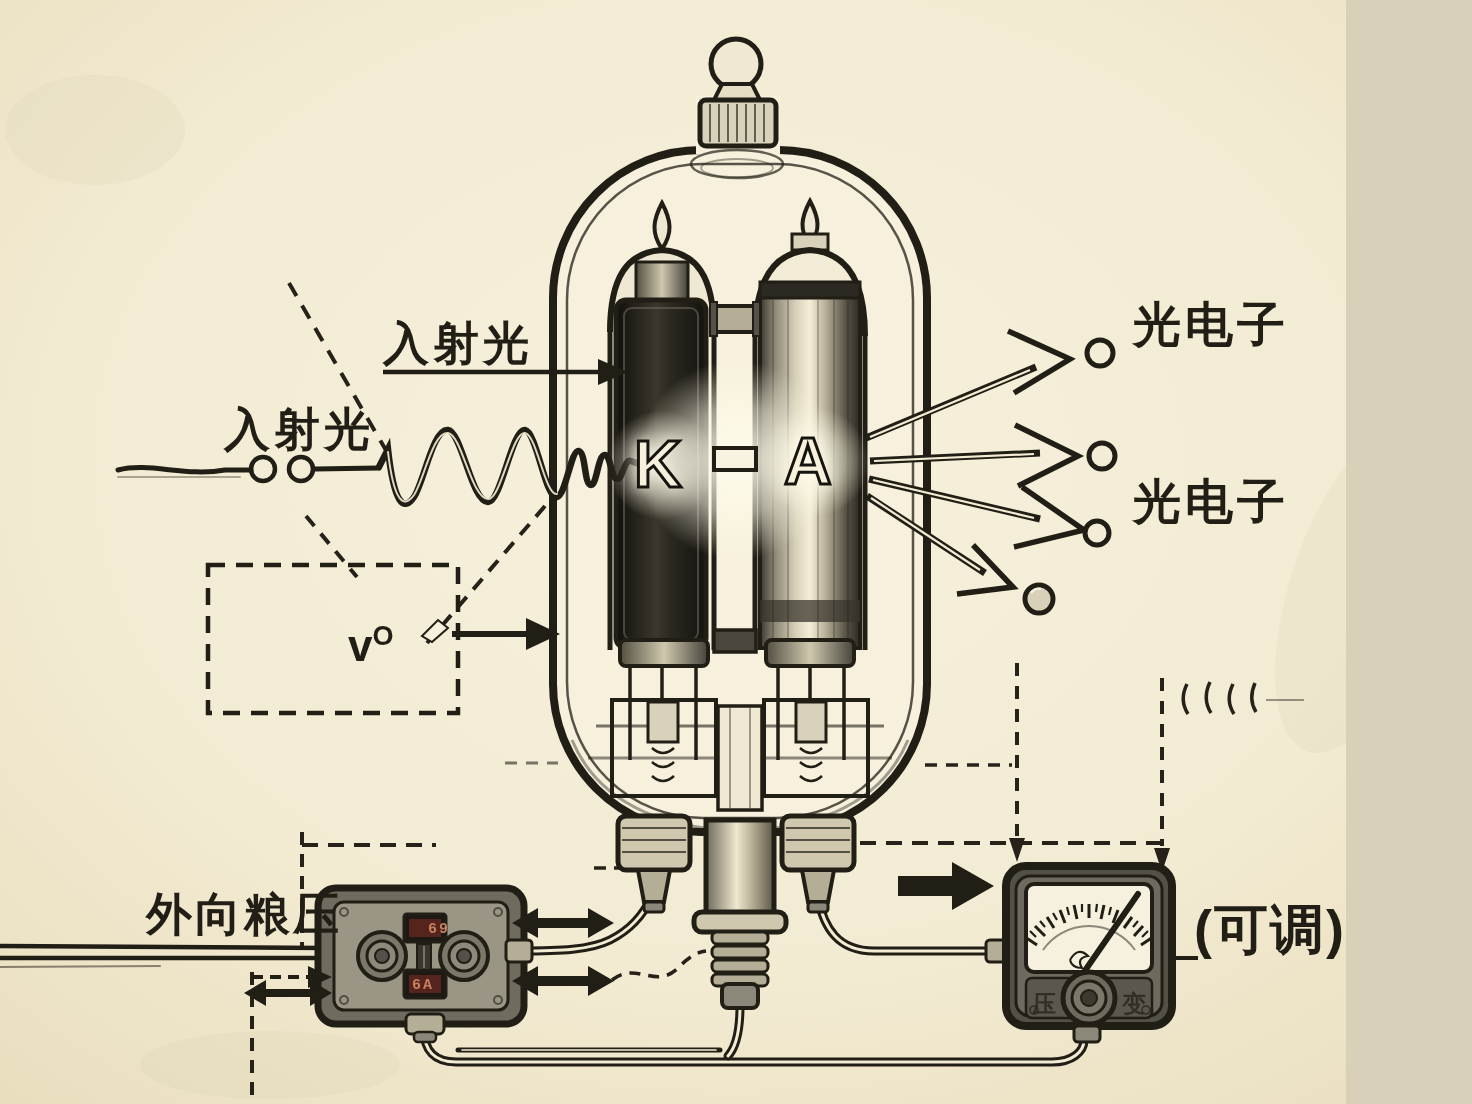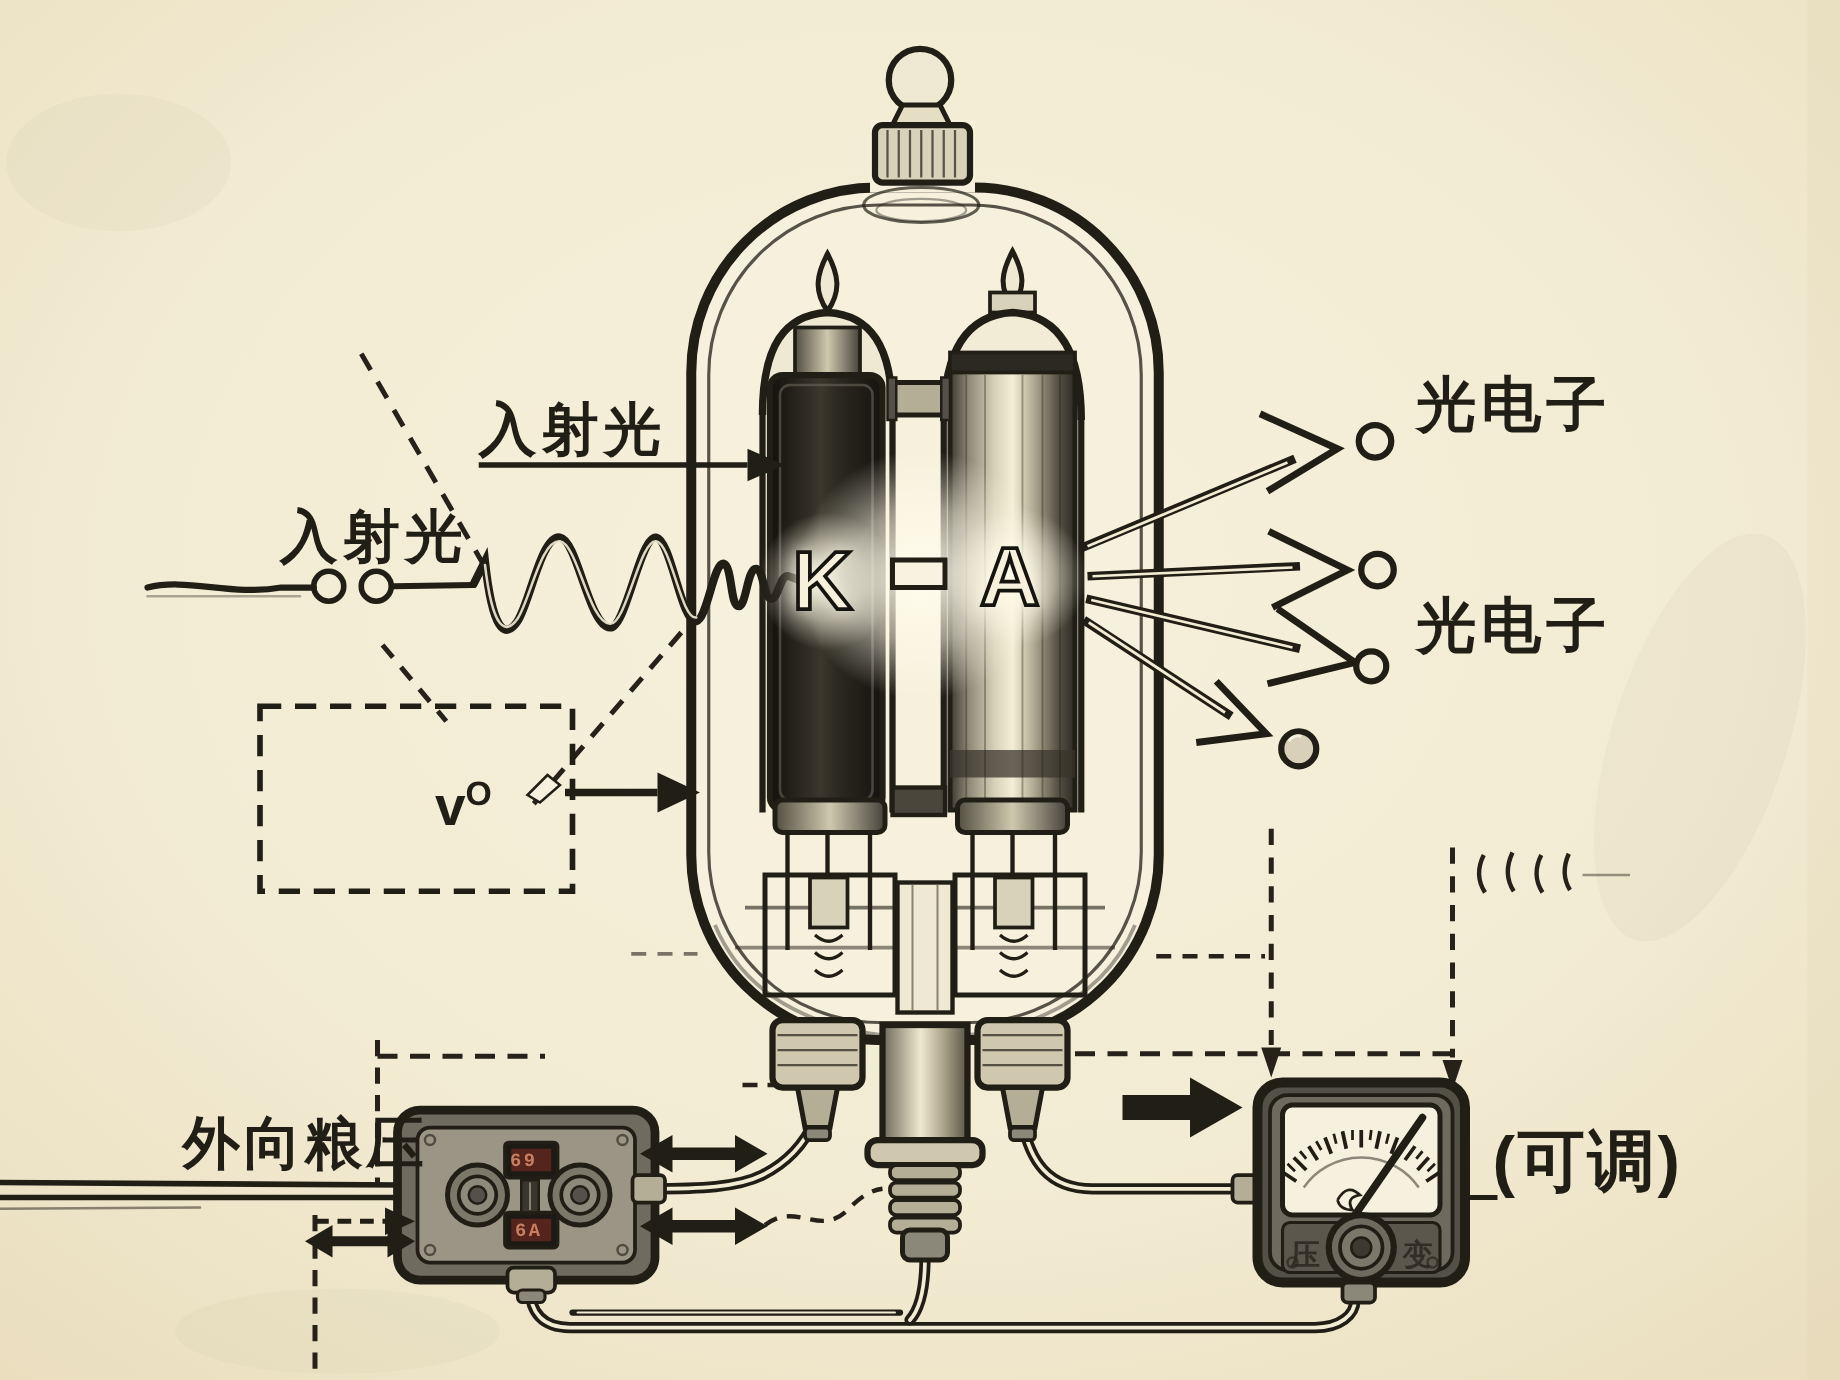--- a/index.html
+++ b/index.html
@@ -1,17 +1,17 @@
 <!DOCTYPE html>
 <html><head>
 <meta charset="utf-8">
 <style>
   html,body{margin:0;padding:0;background:#d8d0b8;}
   .stage{
-    position:relative;width:1472px;height:1104px;overflow:hidden;
+    position:relative;width:1346px;height:1104px;overflow:hidden;
     font-family:"Liberation Sans","DejaVu Sans",sans-serif;
     background:#f3ecd4;
     box-shadow:inset 0 0 140px rgba(120,100,55,.22);
   }
   svg{position:absolute;left:0;top:0;}
   .lbl{
     position:absolute;color:#211e16;font-weight:bold;line-height:1;
     white-space:nowrap;letter-spacing:4px;
   }
   .lbl-incident-top{left:383px;top:320px;font-size:46px;}
@@ -34,21 +34,21 @@
   .meter-eng{
     position:absolute;font-size:24px;font-weight:bold;color:#2b2820;
     opacity:.85;letter-spacing:0;
   }
   .meter-eng-left{left:1032px;top:988px;}
   .meter-eng-right{left:1122px;top:988px;}
   .win-digits{
     position:absolute;font-family:"Liberation Mono","DejaVu Sans Mono",monospace;
     font-size:15px;font-weight:bold;color:#c87f5f;letter-spacing:2px;
   }
-  .win-digits-top{left:408px;top:921px;text-align:right;}
+  .win-digits-top{left:428px;top:921px;text-align:right;}
   .win-digits-bottom{left:412px;top:977px;}
 </style>
 </head>
 <body>
 
 <div class="stage">
 
 <svg width="1472" height="1104" viewBox="0 0 1472 1104">
   <defs>
     <radialGradient id="paperGrad" cx="50%" cy="42%" r="78%">

